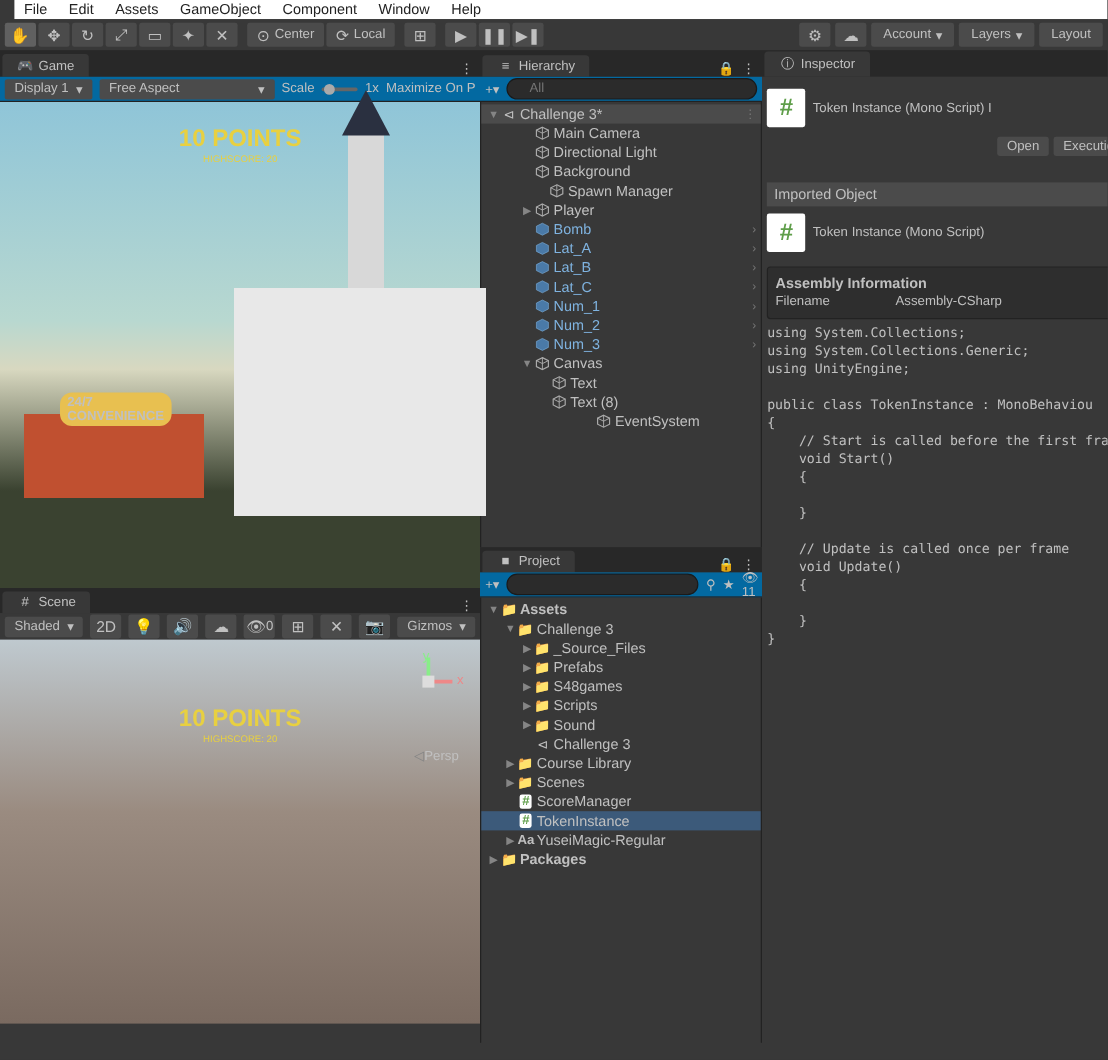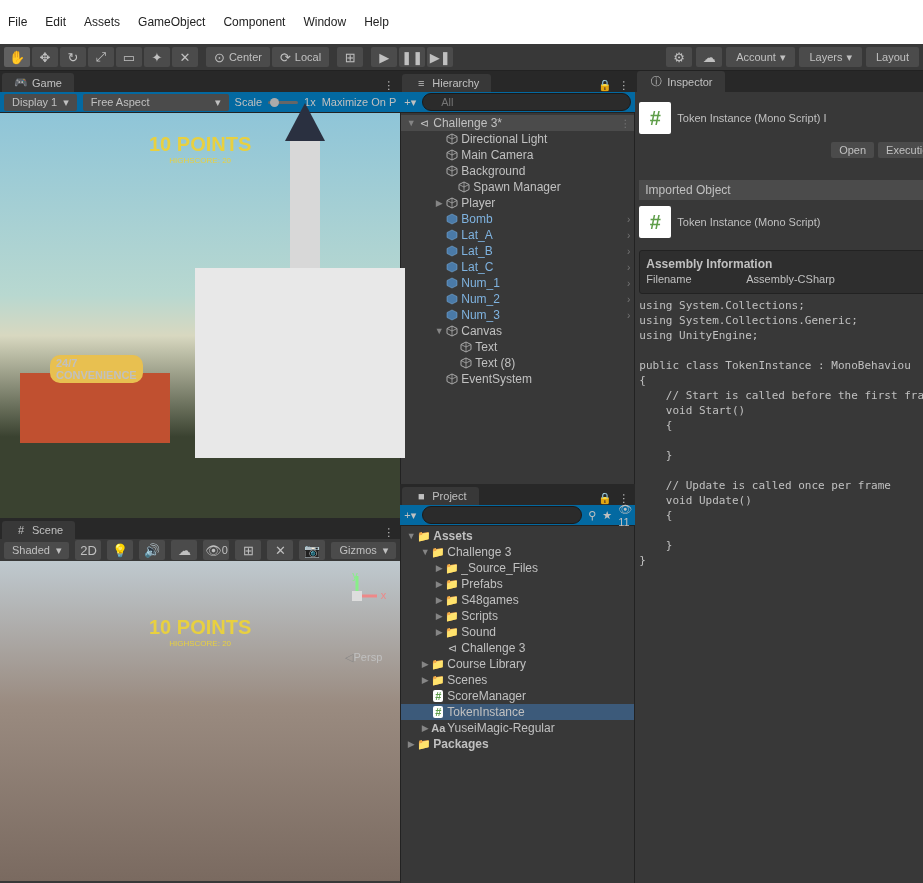--- a/index.html
+++ b/index.html
@@ -1,17 +1,17 @@
 <!DOCTYPE html>
 <html><head>
 <meta charset="utf-8">
 <style>
 * { margin: 0; padding: 0; box-sizing: border-box; font-family: Arial, sans-serif; font-size: 11px; color: #c0c0c0; }
 body { width: 923px; height: 883px; background: #383838; overflow: hidden; }
-.menubar { height: 44px; background: #fff; display: flex; align-items: center; padding: 0 8px; gap: 18px; }
+.menubar { height: 16px; background: #fff; display: flex; align-items: center; padding: 0 8px; gap: 18px; margin-left: 12px; }
 .menubar span { color: #222; font-size: 12px; cursor: pointer; }
 .toolbar { height: 27px; background: #383838; display: flex; align-items: center; padding: 0 4px; border-bottom: 1px solid #222; }
 .tool-grp { display: flex; gap: 2px; margin-right: 8px; }
 .tool-btn { width: 26px; height: 20px; background: #4b4b4b; display: flex; align-items: center; justify-content: center; border-radius: 2px; cursor: pointer; font-size: 13px; }
 .tool-btn.active { background: #606060; }
 .tool-btn.wide { width: auto; padding: 0 8px; gap: 4px; }
 .toolbar-right { margin-left: auto; display: flex; gap: 4px; }
 .dropdown { background: #4b4b4b; padding: 3px 10px; border-radius: 2px; display: flex; align-items: center; gap: 4px; cursor: pointer; }
 .main { display: flex; height: 826px; }
 .left-col { width: 445px; display: flex; flex-direction: column; }
@@ -201,40 +201,40 @@
       </div>
       <div id="hierarchy-items">
           <div class="tree-row" style="padding-left: 32px;">
             <span class="arrow"></span>
             <span class="cube-icon">
               <svg viewBox="0 0 12 12">
                 <path d="M6 1l5 2.5v5L6 11 1 8.5v-5z" fill="none" stroke="#aaa" stroke-width="1"></path>
                 <path d="M6 1v10M1 3.5l5 2.5 5-2.5" fill="none" stroke="#aaa" stroke-width="0.8"></path>
               </svg>
             </span>
+            <span class="lbl">Main Camera</span>
+          </div>
+          <div class="tree-row" style="padding-left: 32px;">
+            <span class="arrow"></span>
+            <span class="cube-icon">
+              <svg viewBox="0 0 12 12">
+                <path d="M6 1l5 2.5v5L6 11 1 8.5v-5z" fill="none" stroke="#aaa" stroke-width="1"></path>
+                <path d="M6 1v10M1 3.5l5 2.5 5-2.5" fill="none" stroke="#aaa" stroke-width="0.8"></path>
+              </svg>
+            </span>
             <span class="lbl">Directional Light</span>
           </div>
           <div class="tree-row" style="padding-left: 32px;">
             <span class="arrow"></span>
             <span class="cube-icon">
               <svg viewBox="0 0 12 12">
                 <path d="M6 1l5 2.5v5L6 11 1 8.5v-5z" fill="none" stroke="#aaa" stroke-width="1"></path>
                 <path d="M6 1v10M1 3.5l5 2.5 5-2.5" fill="none" stroke="#aaa" stroke-width="0.8"></path>
               </svg>
             </span>
-            <span class="lbl">Main Camera</span>
-          </div>
-          <div class="tree-row" style="padding-left: 32px;">
-            <span class="arrow"></span>
-            <span class="cube-icon">
-              <svg viewBox="0 0 12 12">
-                <path d="M6 1l5 2.5v5L6 11 1 8.5v-5z" fill="none" stroke="#aaa" stroke-width="1"></path>
-                <path d="M6 1v10M1 3.5l5 2.5 5-2.5" fill="none" stroke="#aaa" stroke-width="0.8"></path>
-              </svg>
-            </span>
             <span class="lbl">Background</span>
           </div>
           <div class="tree-row" style="padding-left: 44px;">
             <span class="arrow"></span>
             <span class="cube-icon">
               <svg viewBox="0 0 12 12">
                 <path d="M6 1l5 2.5v5L6 11 1 8.5v-5z" fill="none" stroke="#aaa" stroke-width="1"></path>
                 <path d="M6 1v10M1 3.5l5 2.5 5-2.5" fill="none" stroke="#aaa" stroke-width="0.8"></path>
               </svg>
             </span>
@@ -343,21 +343,21 @@
           <div class="tree-row" style="padding-left: 46px;">
             <span class="arrow"></span>
             <span class="cube-icon">
               <svg viewBox="0 0 12 12">
                 <path d="M6 1l5 2.5v5L6 11 1 8.5v-5z" fill="none" stroke="#aaa" stroke-width="1"></path>
                 <path d="M6 1v10M1 3.5l5 2.5 5-2.5" fill="none" stroke="#aaa" stroke-width="0.8"></path>
               </svg>
             </span>
             <span class="lbl">Text (8)</span>
           </div>
-          <div class="tree-row" style="padding-left: 32px;">
+          <div class="tree-row" style="padding-left: 32px; justify-content: center;">
             <span class="arrow"></span>
             <span class="cube-icon">
               <svg viewBox="0 0 12 12">
                 <path d="M6 1l5 2.5v5L6 11 1 8.5v-5z" fill="none" stroke="#aaa" stroke-width="1"></path>
                 <path d="M6 1v10M1 3.5l5 2.5 5-2.5" fill="none" stroke="#aaa" stroke-width="0.8"></path>
               </svg>
             </span>
             <span class="lbl">EventSystem</span>
           </div>
         </div>

